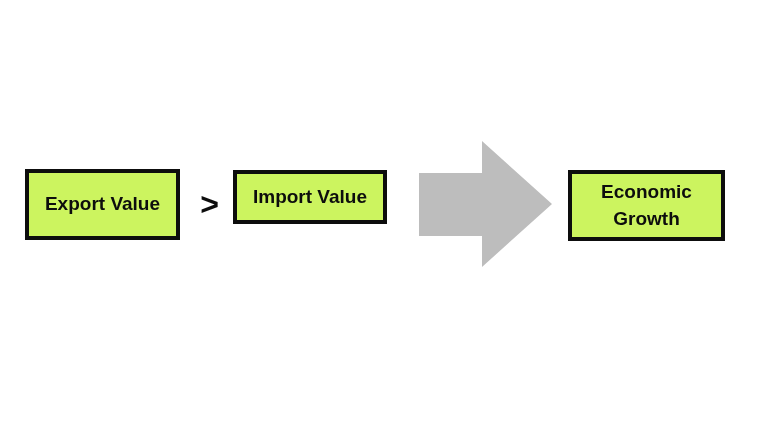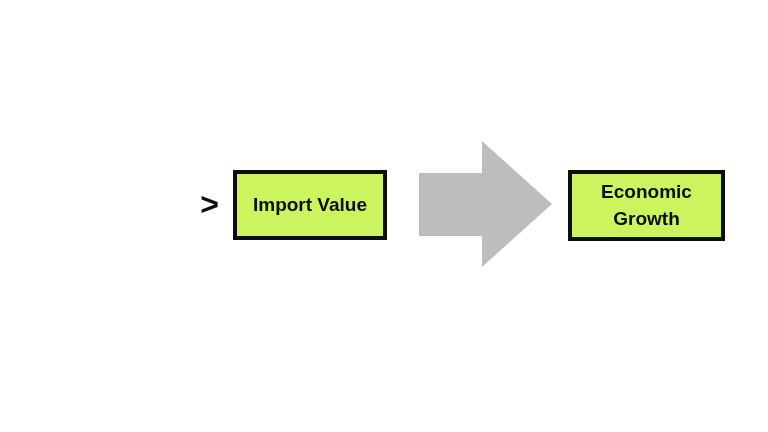--- a/index.html
+++ b/index.html
@@ -23,21 +23,21 @@
     display: flex;
     align-items: center;
     justify-content: center;
     text-align: center;
     font-weight: 700;
     font-size: 19px;
     line-height: 1.4;
     color: #0d0d0d;
   }
   .node-export  { left: 25px;  top: 169px; width: 155px; height: 71px; }
-  .node-import  { left: 233px; top: 170px; width: 154px; height: 70px; }
+  .node-import  { left: 233px; top: 170px; width: 154px; height: 54px; }
   .node-growth  { left: 568px; top: 170px; width: 157px; height: 71px; padding: 16px 6px; }
   .operator {
     position: absolute;
     left: 186px;
     top: 169px;
     width: 47px;
     height: 71px;
     display: flex;
     align-items: center;
     justify-content: center;
@@ -51,20 +51,23 @@
     top: 141px;
     width: 133px;
     height: 126px;
   }
 </style>
 </head>
 <body>
 
 <div class="canvas">
 
+  <div class="node node-export">
+    <span>Export Value</span>
+  </div>
 
   <div class="operator">&gt;</div>
 
   <div class="node node-import">
     <span>Import Value</span>
   </div>
 
   <svg class="arrow" viewBox="0 0 133 126" aria-hidden="true">
     <polygon points="0,32 63,32 63,0 133,63 63,126 63,95 0,95" fill="#bdbdbd"></polygon>
   </svg>

